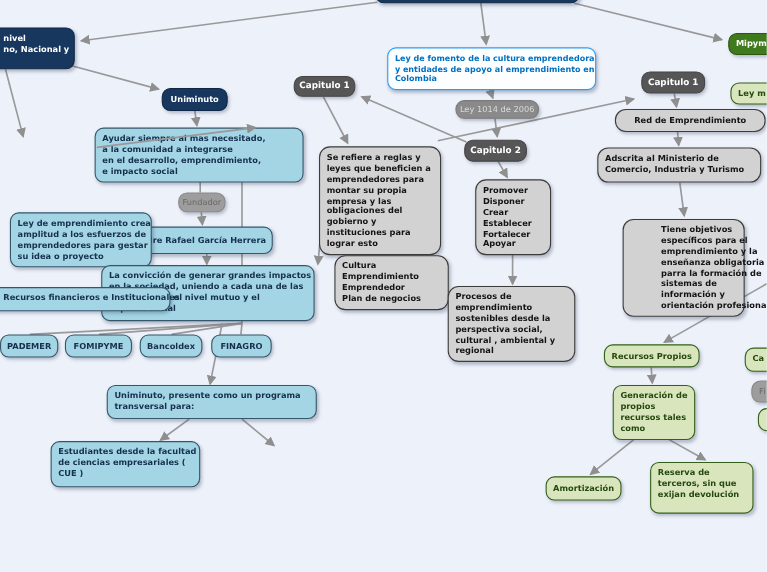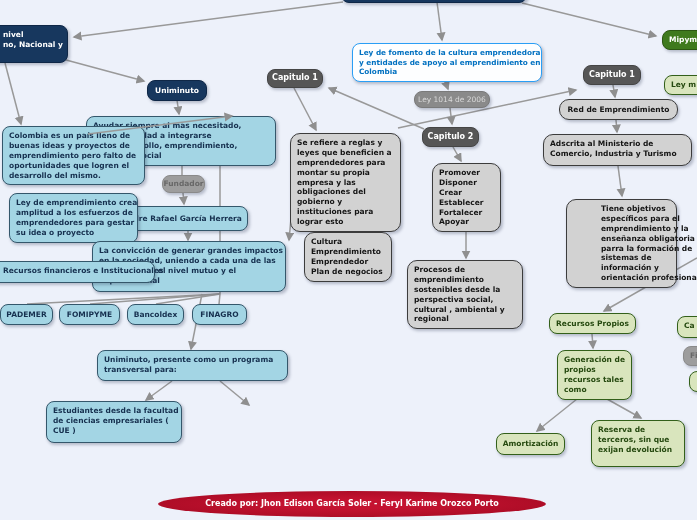--- a/index.html
+++ b/index.html
@@ -11,21 +11,21 @@
   #lines-over{z-index:3;}
   .node{position:absolute;box-sizing:border-box;font-weight:bold;font-size:7.5px;
         line-height:1.32;padding:4px 6px;border-radius:8px;white-space:pre;
         box-shadow:1.5px 2px 3px rgba(40,50,80,0.28);}
   .center{display:flex;align-items:center;justify-content:center;text-align:right;padding:2px 4px;}
   .navy{background:#17375e;border:1.5px solid #0f2747;color:#ffffff;}
   .cyan{background:#a3d5e4;border:1.5px solid #34576b;color:#16304f;}
   .graybox{background:#d2d2d2;border:1.5px solid #3c3c3c;color:#141414;border-radius:10px;}
   .darkgray{background:#565656;border:1px solid #454545;color:#ffffff;font-size:8px;}
   .graylabel{background:#8a8a8a;border:1px solid #7a7a7a;color:#d9d9d9;font-weight:normal;}
-  .graylabel2{background:#9d9d9d;border:1px solid #8a8a8a;color:#686868;font-weight:bold;}
+  .graylabel2{background:#9d9d9d;border:1px solid #8a8a8a;color:#686868;font-weight:normal;}
   .greendark{background:#3f7a1d;border:1.5px solid #2c5712;color:#ffffff;}
   .greenlight{background:#d9e5bd;border:1.5px solid #33601a;color:#25490f;}
   .blueoutline{background:#fdfeff;border:1.5px solid #2a9ef5;color:#0070c0;font-size:7.3px;}
   .redellipse{background:radial-gradient(ellipse at center,#c41230 25%,#a30a22 95%);
         border:none;color:#ffffff;border-radius:50%;font-size:8px;box-shadow:none;}
 </style>
 </head>
 <body>
 
 <div id="stage">
@@ -76,65 +76,60 @@
       <div class="node navy center" style="left: 147px; top: 80px; width: 60px; min-height: 21px;">Uniminuto</div>
       <div class="node blueoutline" style="left: 352px; top: 43px; width: 190px; min-height: 35px;">Ley de fomento de la cultura emprendedora
 y entidades de apoyo al emprendimiento en
 Colombia</div>
       <div class="node darkgray center" style="left: 267px; top: 69px; width: 56px; min-height: 19px;">Capitulo 1</div>
       <div class="node graylabel center" style="left: 414px; top: 91px; width: 76px; min-height: 17px;">Ley 1014 de 2006</div>
       <div class="node darkgray center" style="left: 422px; top: 127px; width: 57px; min-height: 20px;">Capitulo 2</div>
       <div class="node darkgray center" style="left: 583px; top: 65px; width: 58px; min-height: 20px;">Capitulo 1</div>
       <div class="node greendark" style="left: 662px; top: 30px; width: 72px; min-height: 20px;">Mipymes</div>
       <div class="node greenlight" style="left: 664px; top: 75px; width: 80px; min-height: 20px;">Ley m</div>
-      <div class="node graybox center" style="left: 559px; top: 99px; width: 119px; min-height: 21px;">Red de Emprendimiento</div>
+      <div class="node graybox center" style="left: 559px; top: 99px; width: 137px; min-height: 21px;">Red de Emprendimiento</div>
       <div class="node graybox" style="left: 543px; top: 134px; width: 149px; min-height: 32px;">Adscrita al Ministerio de
 Comercio, Industria y Turismo</div>
       <div class="node graybox" style="left: 566px; top: 199px; width: 111px; min-height: 80px; padding-left: 34px;">Tiene objetivos
 específicos para el
 emprendimiento y la
 enseñanza obligatoria
 parra la formación de
 sistemas de
 información y
 orientación profesional</div>
       <div class="node graybox" style="left: 290px; top: 133px; width: 111px; min-height: 85px;">Se refiere a reglas y
 leyes que beneficien a
 emprendedores para
 montar su propia
 empresa y las
 obligaciones del
 gobierno y
 instituciones para
 lograr esto</div>
-      <div class="node graybox" style="left: 304px; top: 232px; width: 88px; min-height: 47px;">Cultura
+      <div class="node graybox" style="left: 304px; top: 232px; width: 104px; min-height: 47px;">Cultura
 Emprendimiento
 Emprendedor
 Plan de negocios</div>
       <div class="node graybox" style="left: 432px; top: 163px; width: 69px; min-height: 64px;">Promover
 Disponer
 Crear
 Establecer
 Fortalecer
 Apoyar</div>
       <div class="node graybox" style="left: 407px; top: 260px; width: 116px; min-height: 63px;">Procesos de
 emprendimiento
 sostenibles desde la
 perspectiva social,
 cultural , ambiental y
 regional</div>
       <div class="node cyan" style="left: 86px; top: 116px; width: 190px; min-height: 48px;">Ayudar siempre al mas necesitado,
 a la comunidad a integrarse
 en el desarrollo, emprendimiento,
 e impacto social</div>
-      <div class="node cyan" style="left: 2px; top: 126px; width: 143px; min-height: 55px;">Colombia es un país lleno de
-buenas ideas y proyectos de
-emprendimiento pero falto de
-oportunidades que logren el
-desarrollo del mismo.</div>
       <div class="node graylabel2 center" style="left: 162px; top: 175px; width: 43px; min-height: 18px;">Fundador</div>
       <div class="node cyan center" style="left: 117px; top: 206px; width: 131px; min-height: 25px;">Padre Rafael García Herrera</div>
       <div class="node cyan" style="left: 9px; top: 193px; width: 129px; min-height: 45px;">Ley de emprendimiento crea
 amplitud a los esfuerzos de
 emprendedores para gestar
 su idea o proyecto</div>
       <div class="node cyan" style="left: 92px; top: 241px; width: 194px; min-height: 51px;">La convicción de generar grandes impactos
 en la sociedad, uniendo a cada una de las
 personas con el nivel mutuo y el
 impacto social</div>
@@ -153,21 +148,20 @@
       <div class="node greenlight" style="left: 557px; top: 350px; width: 75px; min-height: 49px;">Generación de
 propios
 recursos tales
 como</div>
       <div class="node greenlight" style="left: 591px; top: 420px; width: 94px; min-height: 47px;">Reserva de
 terceros, sin que
 exijan devolución</div>
       <div class="node greenlight" style="left: 677px; top: 316px; width: 50px; min-height: 22px;">Ca</div>
       <div class="node graylabel2" style="left: 683px; top: 346px; width: 40px; min-height: 19px;">Fi</div>
       <div class="node greenlight" style="left: 689px; top: 371px; width: 30px; min-height: 21px;"></div>
-      <div class="node redellipse center" style="left: 158px; top: 491px; width: 388px; min-height: 26px;">Creado por: Jhon Edison García Soler - Feryl Karime Orozco Porto</div>
     </div>
   <svg id="lines-over" width="697" height="520">
       <defs>
         <marker id="ar-o" markerWidth="7" markerHeight="7" refX="5" refY="3" orient="auto">
           <path d="M0,0 L6,3 L0,6 Z" fill="#8f8f8f"></path>
         </marker>
       </defs>
       <line x1="88" y1="134" x2="232" y2="116" stroke="#999999" stroke-width="1.5" marker-end="url(#ar-o)"></line>
     </svg>
 </div>

